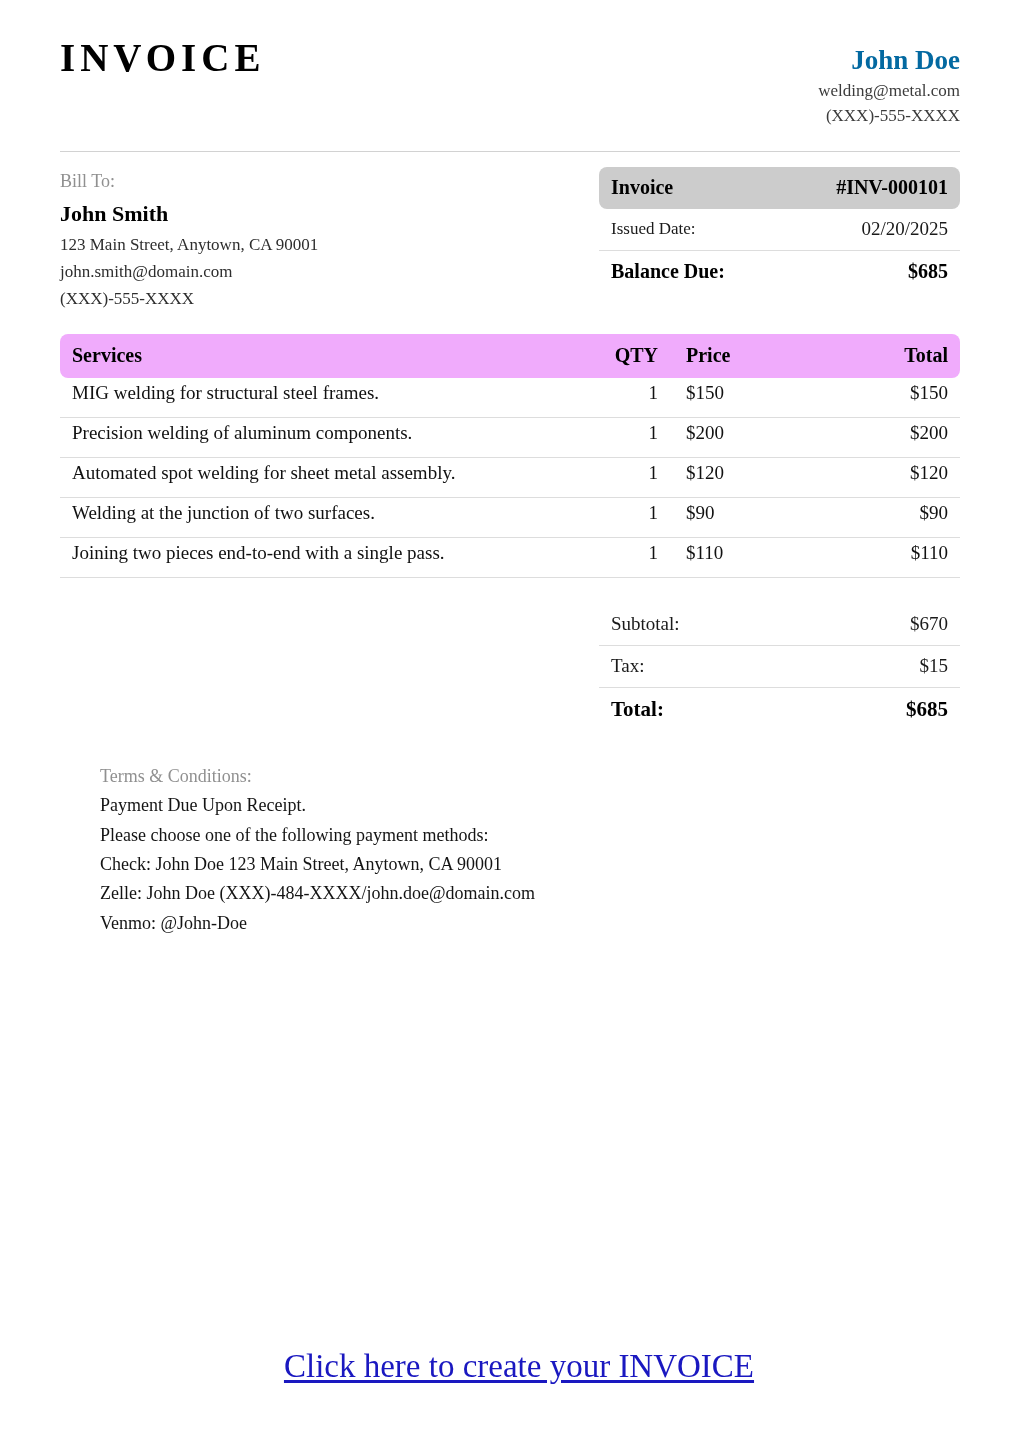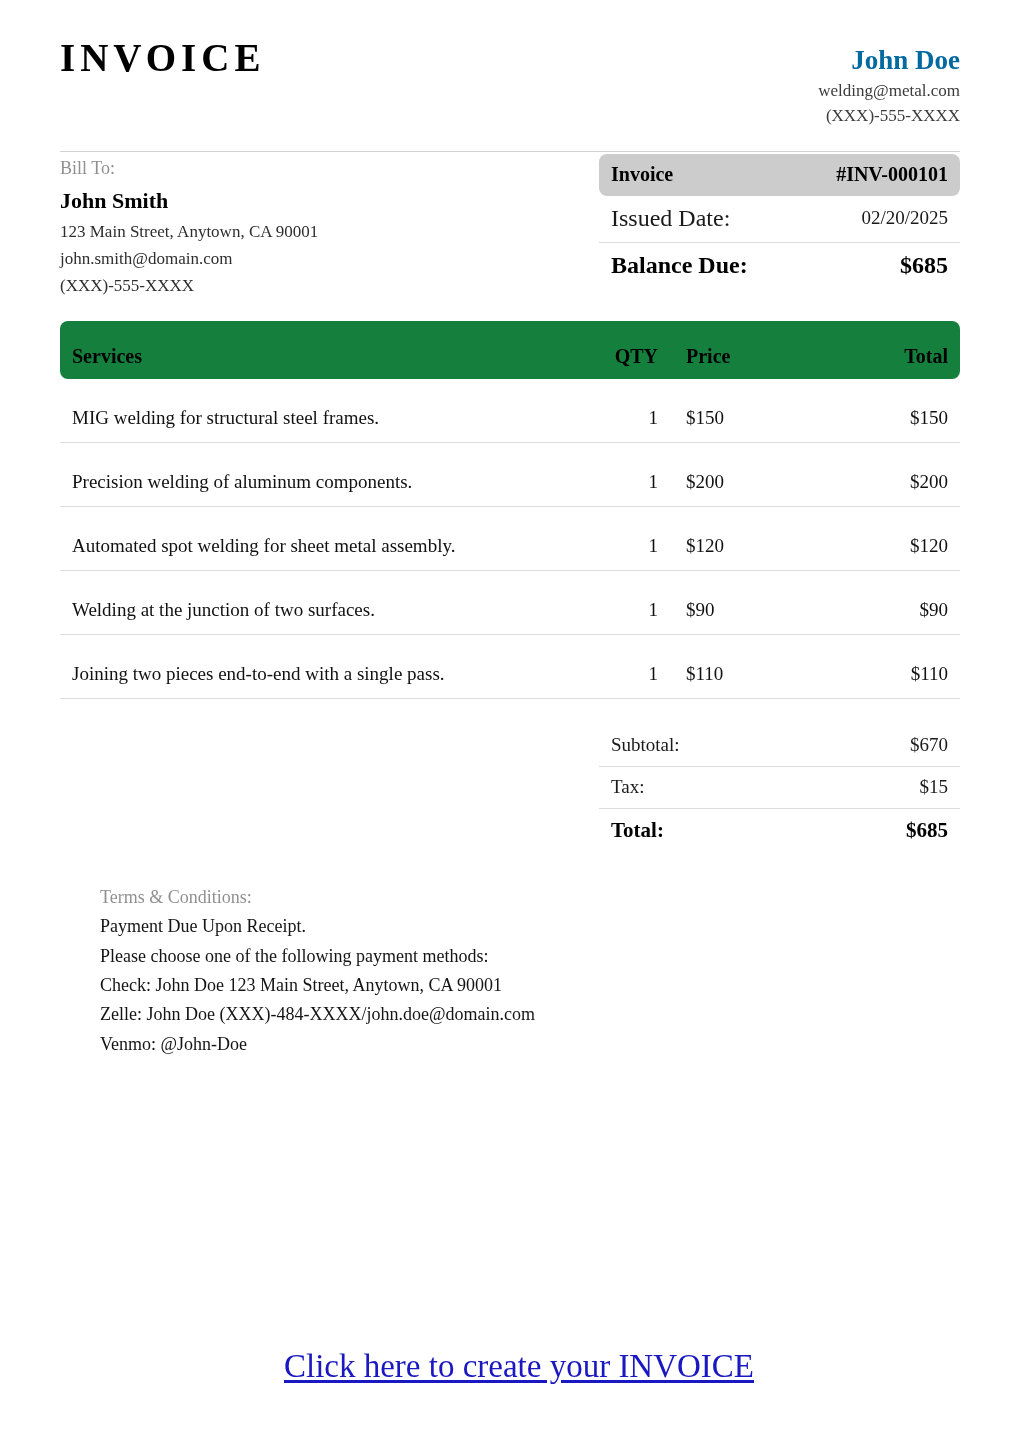--- a/index.html
+++ b/index.html
@@ -63,21 +63,21 @@
     margin-top: 22px;
     height: 1px;
     background: #d2d2d2;
   }
 
   
   .mid {
     display: flex;
     justify-content: space-between;
     align-items: flex-start;
-    margin-top: 2px;
+    margin-top: 15px;
   }
 
   .billto { width: 470px; }
 
   .billto-label {
     font-size: 18px;
     color: #909090;
     line-height: 1.6;
   }
 
@@ -117,48 +117,48 @@
 
   .meta-row {
     display: flex;
     justify-content: space-between;
     align-items: center;
     padding: 9px 12px 10px 12px;
   }
 
   .meta-row + .meta-row { border-top: 1px solid #dddddd; }
 
-  .meta-label { font-size: 24px; color: #1a1a1a; }
+  .meta-label { font-size: 17px; color: #1a1a1a; }
   .meta-value { font-size: 19px; color: #1a1a1a; }
 
   .meta-row.strong .meta-label,
   .meta-row.strong .meta-value {
     font-weight: bold;
-    font-size: 24px;
+    font-size: 20px;
     color: #000000;
   }
 
   
   .services {
     margin-top: 22px;
     width: 900px;
   }
 
   .srv-head {
-    background: #15803d;
+    background: #f0abfc;
     border-radius: 8px;
     display: flex;
     align-items: center;
-    padding: 24px 12px 11px 12px;
+    padding: 10px 12px 11px 12px;
   }
 
   .srv-row {
     display: flex;
     align-items: center;
-    padding: 28px 12px 13px 12px;
+    padding: 4px 12px 13px 12px;
     border-bottom: 1px solid #dddddd;
   }
 
   .col-desc  { flex: 1 1 auto; text-align: left; }
   .col-qty   { width: 82px;  text-align: right; }
   .col-price { width: 140px; text-align: left;  padding-left: 28px; }
   .col-total { width: 150px; text-align: right; }
 
   .srv-head .col-desc,
   .srv-head .col-qty,

